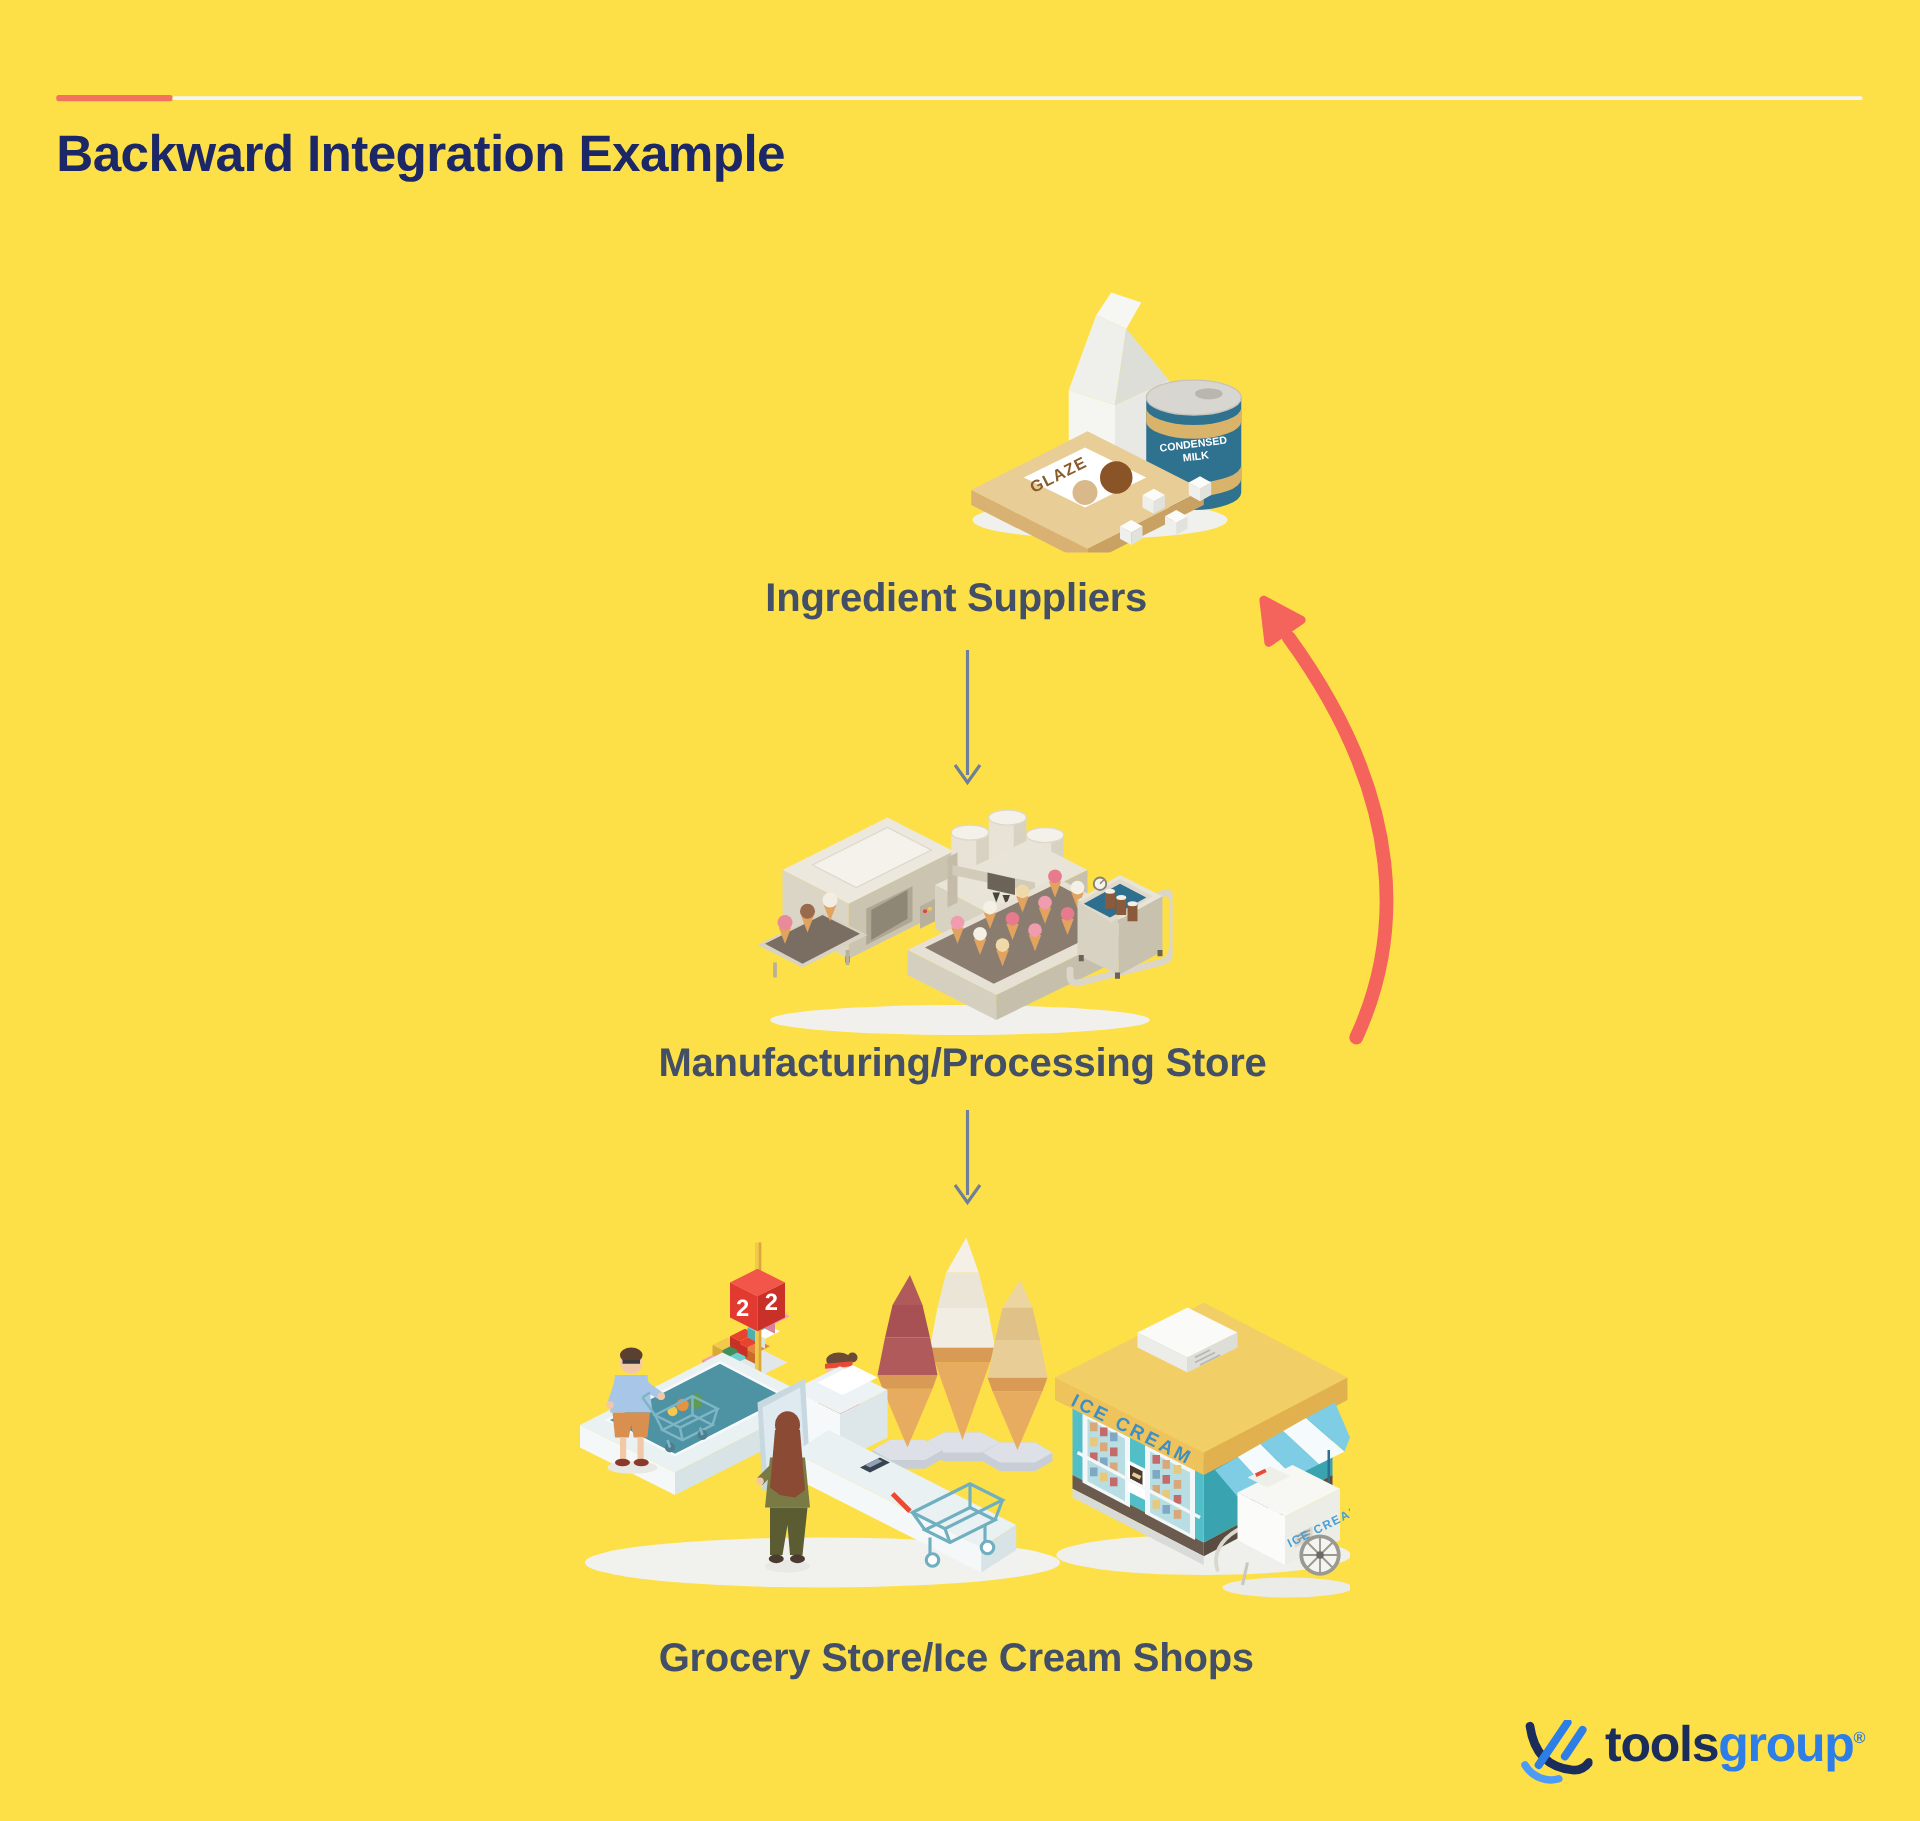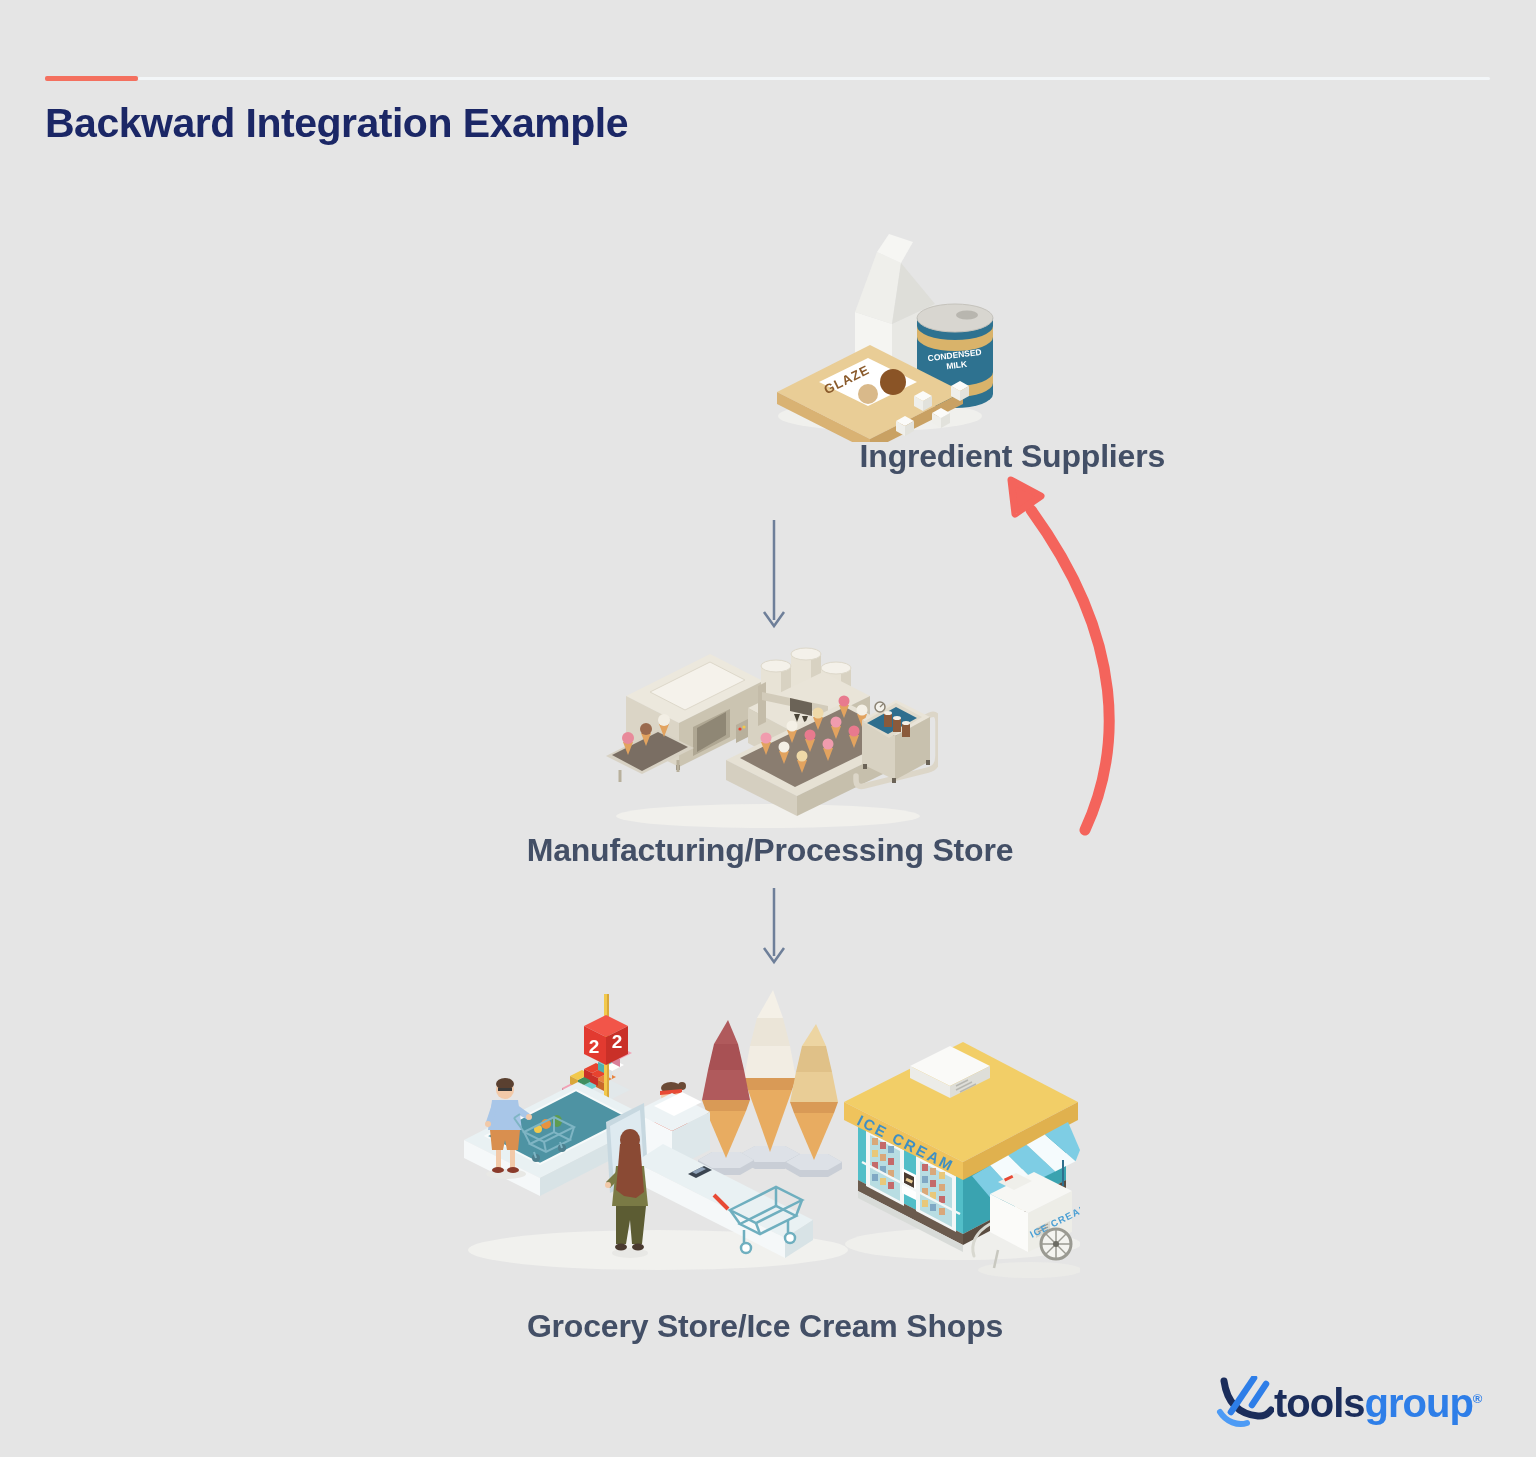--- a/index.html
+++ b/index.html
@@ -1,32 +1,32 @@
 <!DOCTYPE html>
 <html><head>
 <meta charset="utf-8">
 <style>
   html,body{margin:0;padding:0;background:#fff;}
-  #canvas{position:relative;width:1536px;height:1457px;background:#e5e5e5;overflow:hidden;
+  #canvas{position:relative;width:1536px;height:1457px;background:#fde047;overflow:hidden;
           font-family:"Liberation Sans","DejaVu Sans",sans-serif;}
   .abs{position:absolute;}
   #accent-rule{left:45px;top:76px;width:93px;height:5px;background:#F4705F;border-radius:2px;}
   #header-rule{left:138px;top:77px;width:1352px;height:3px;background:#F3F6F8;border-radius:2px;}
   #page-title{left:45px;top:100px;width:1100px;font-size:41px;font-weight:800;color:#1B2766;letter-spacing:-0.5px;}
   .node-label{width:800px;text-align:center;font-size:32px;font-weight:700;color:#434F66;letter-spacing:-0.2px;}
-  #label-suppliers{left:365px;top:438px;text-align:right;}
+  #label-suppliers{left:365px;top:460px;}
   #label-plant{left:370px;top:832px;}
   #label-retail{left:365px;top:1308px;}
   #illu-ingredients{left:755px;top:210px;}
   #illu-factory{left:598px;top:628px;}
   #illu-grocery{left:458px;top:982px;}
   #flow-arrow-1{left:758px;top:518px;}
   #flow-arrow-2{left:758px;top:886px;}
   #backward-arrow{left:985px;top:462px;}
-  #logo{left:1214px;top:1376px;display:flex;align-items:center;}
+  #logo{left:1214px;top:1376px;display:flex;align-items:flex-start;gap:10px;}
   #logo-text{font-size:40px;font-weight:800;letter-spacing:-1px;line-height:1;}
   #logo-text .navy{color:#1B2D5B;} #logo-text .blue{color:#2E7EE8;}
   #logo-reg{font-size:13px;font-weight:700;color:#2E7EE8;vertical-align:super;}
   svg text{font-family:"Liberation Sans","DejaVu Sans",sans-serif;}
 </style>
 </head>
 <body>
 
 <div id="canvas">
 

